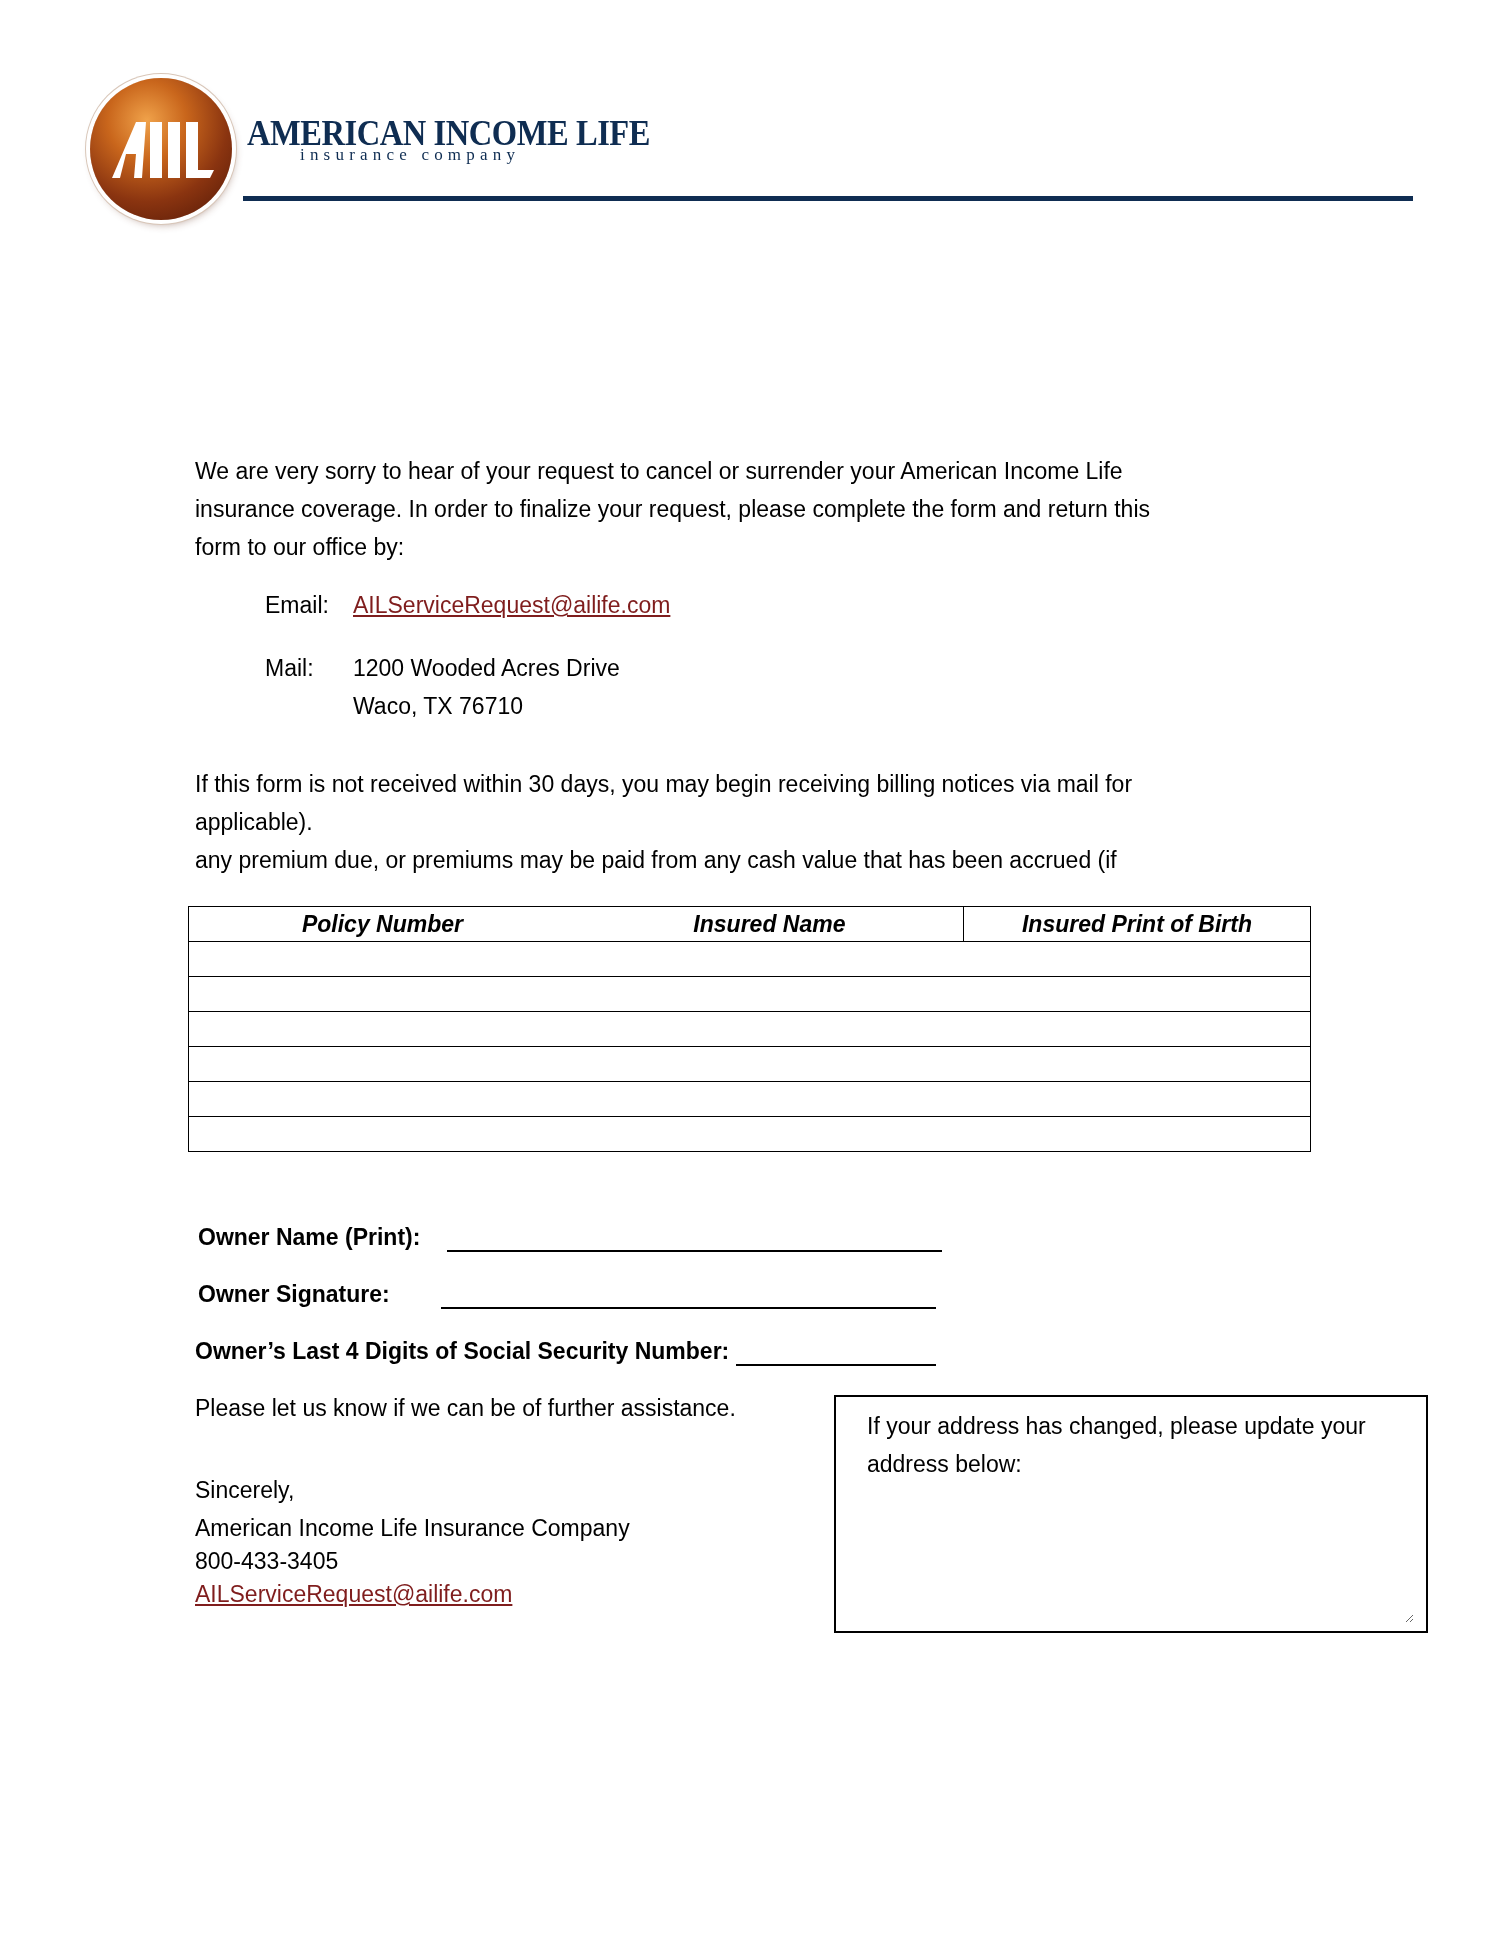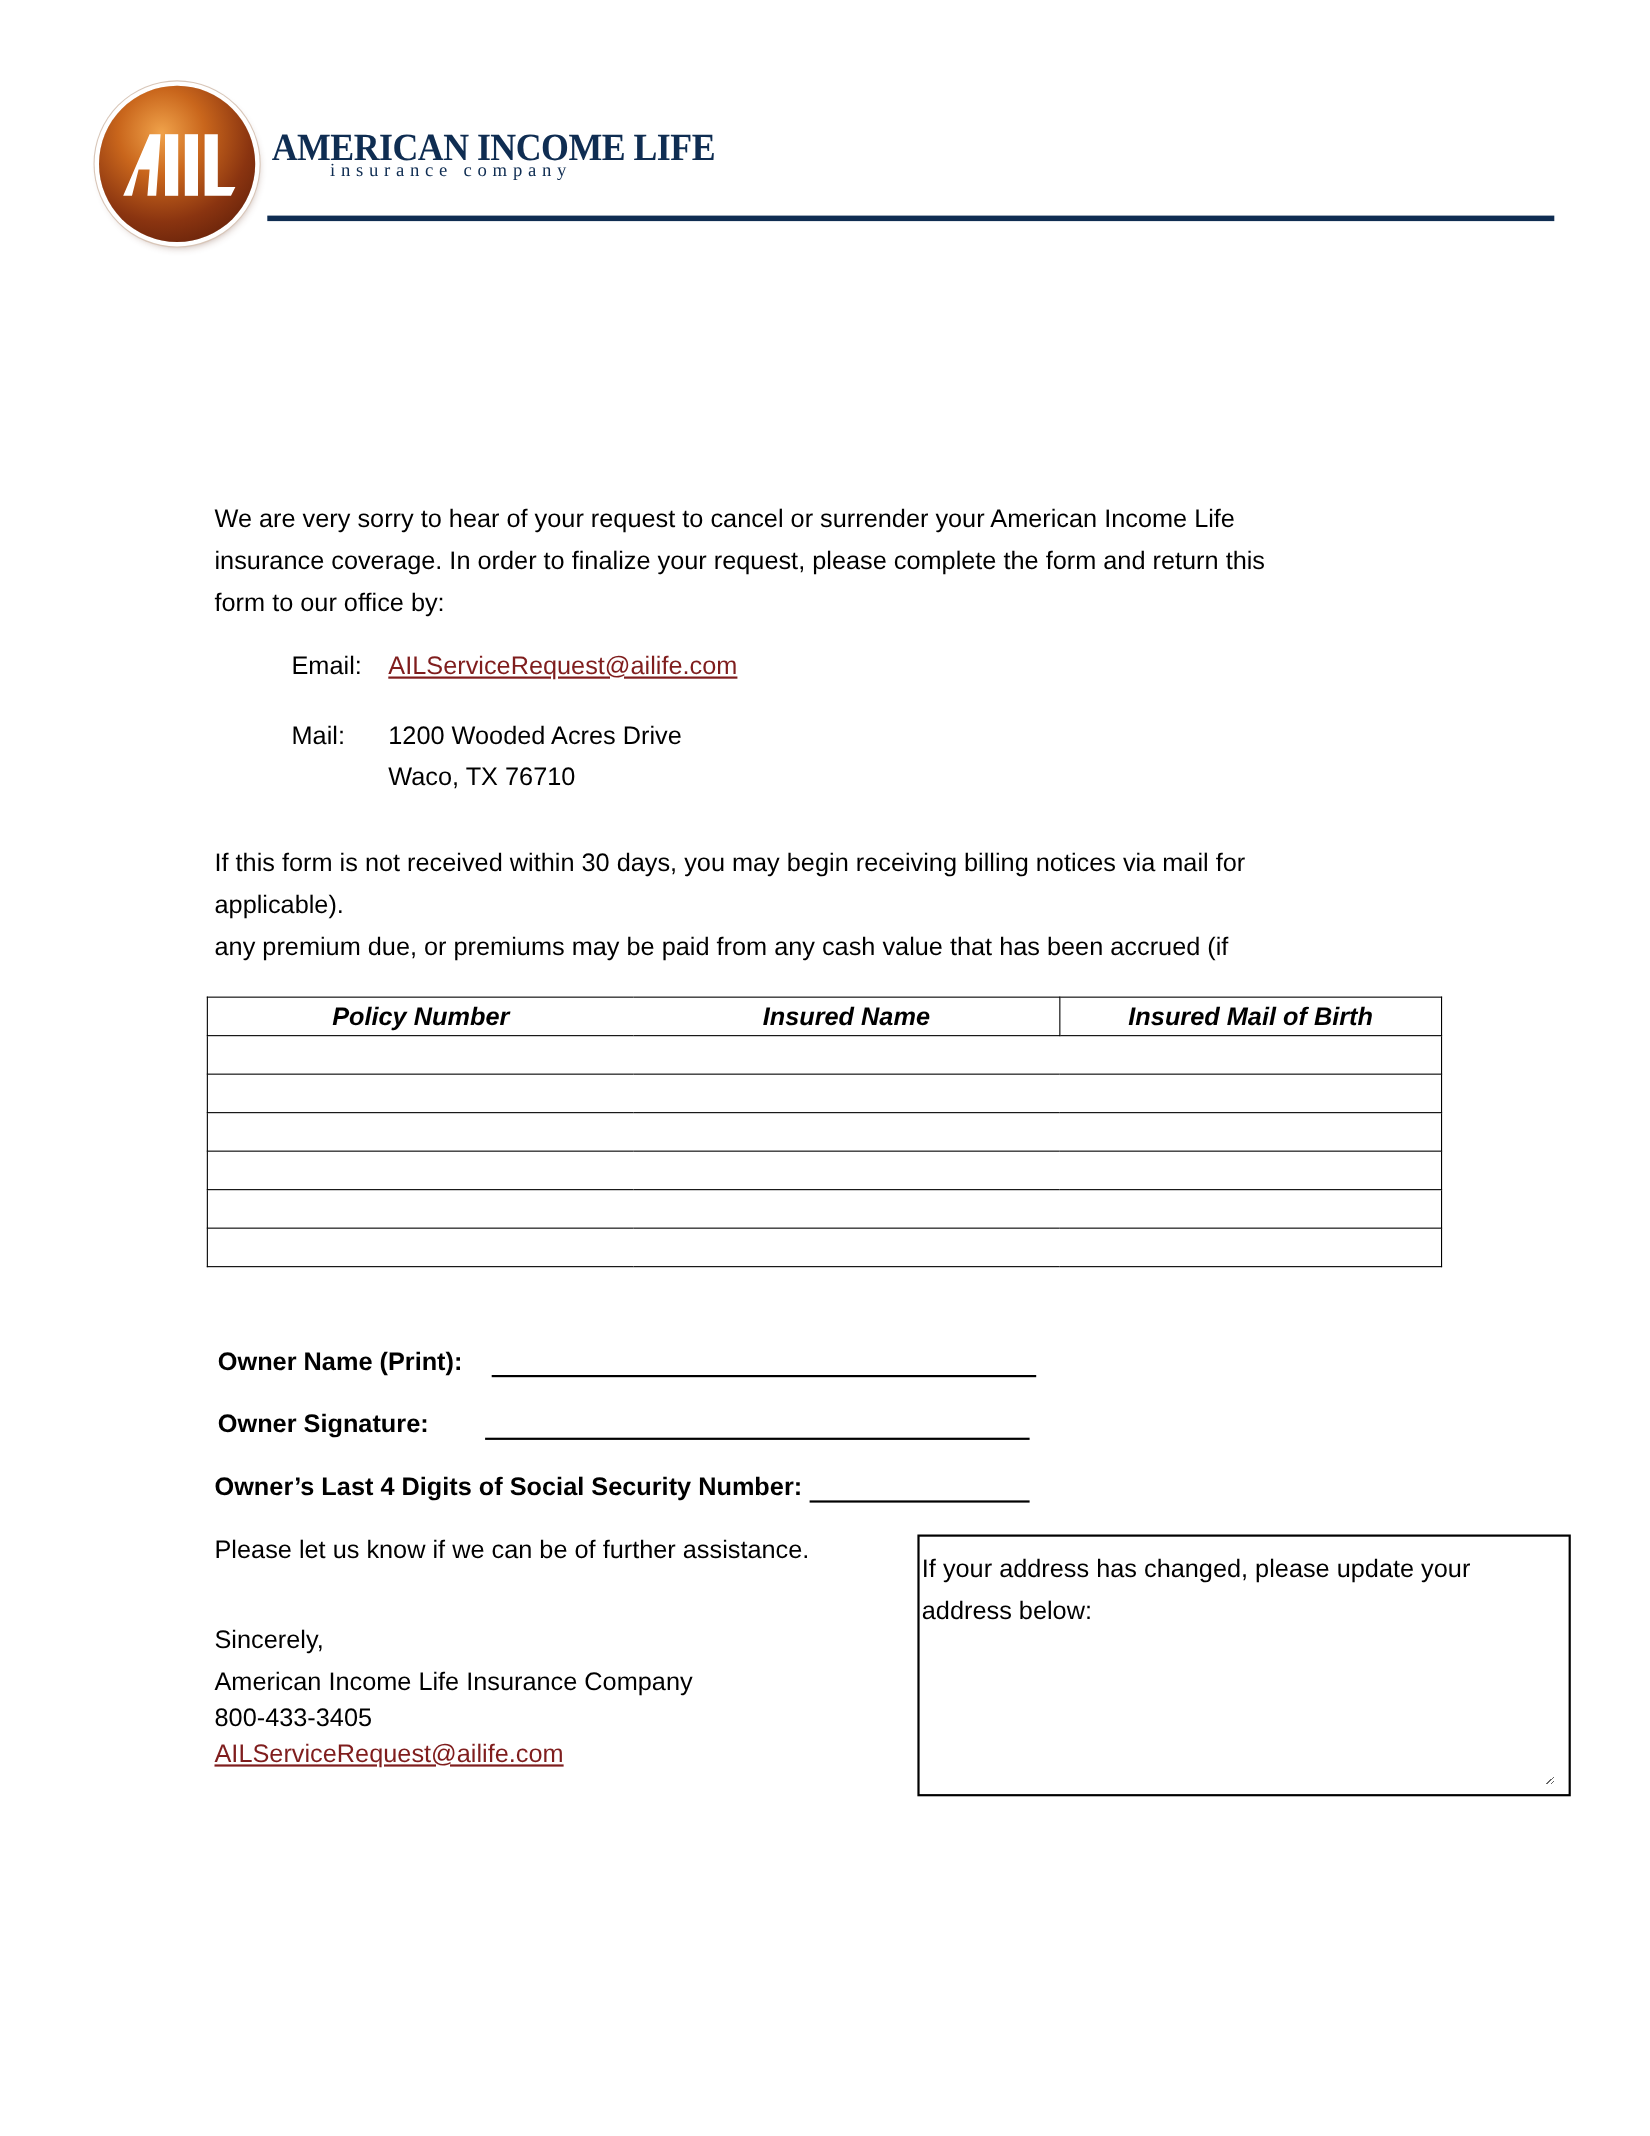--- a/index.html
+++ b/index.html
@@ -53,21 +53,21 @@
   
   .sig-label { font-size: 23px; font-weight: bold; white-space: nowrap; }
   .sig-line { height: 2px; background: #000; }
 
   
   .addr-box {
     left: 834px; top: 1395px; width: 594px; height: 238px;
     border: 2px solid #000; box-sizing: border-box;
   }
   .addr-text {
-    position: absolute; left: 2px; top: 10px; width: 560px;
+    position: absolute; left: 31px; top: 10px; width: 560px;
     font-size: 23px; line-height: 38px;
   }
   .addr-input {
     position: absolute; left: 14px; top: 92px; width: 560px; height: 130px;
     border: none; outline: none; background: transparent;
   }
 
   .closing { left: 195px; font-size: 23px; white-space: nowrap; }
   .sig-block { left: 195px; top: 1512px; font-size: 23px; line-height: 33px; white-space: nowrap; }
   .sig-block .ln { display: block; }
@@ -110,21 +110,21 @@
   <span class="ln">If this form is not received within 30 days, you may begin receiving billing notices via mail for</span>
   <span class="ln">applicable).</span>
   <span class="ln">any premium due, or premiums may be paid from any cash value that has been accrued (if</span>
 </div>
 
 <table class="abs tbl">
   <thead>
     <tr>
       <th style="width:388px; border-right:none;">Policy Number</th>
       <th style="width:388px; border-left:none;">Insured Name</th>
-      <th style="width:347px;">Insured Mail of Birth</th>
+      <th style="width:347px;">Insured Print of Birth</th>
     </tr>
   </thead>
   <tbody>
     <tr>
         <td colspan="3"></td>
       </tr>
     <tr>
         <td colspan="3"></td>
       </tr>
     <tr>

